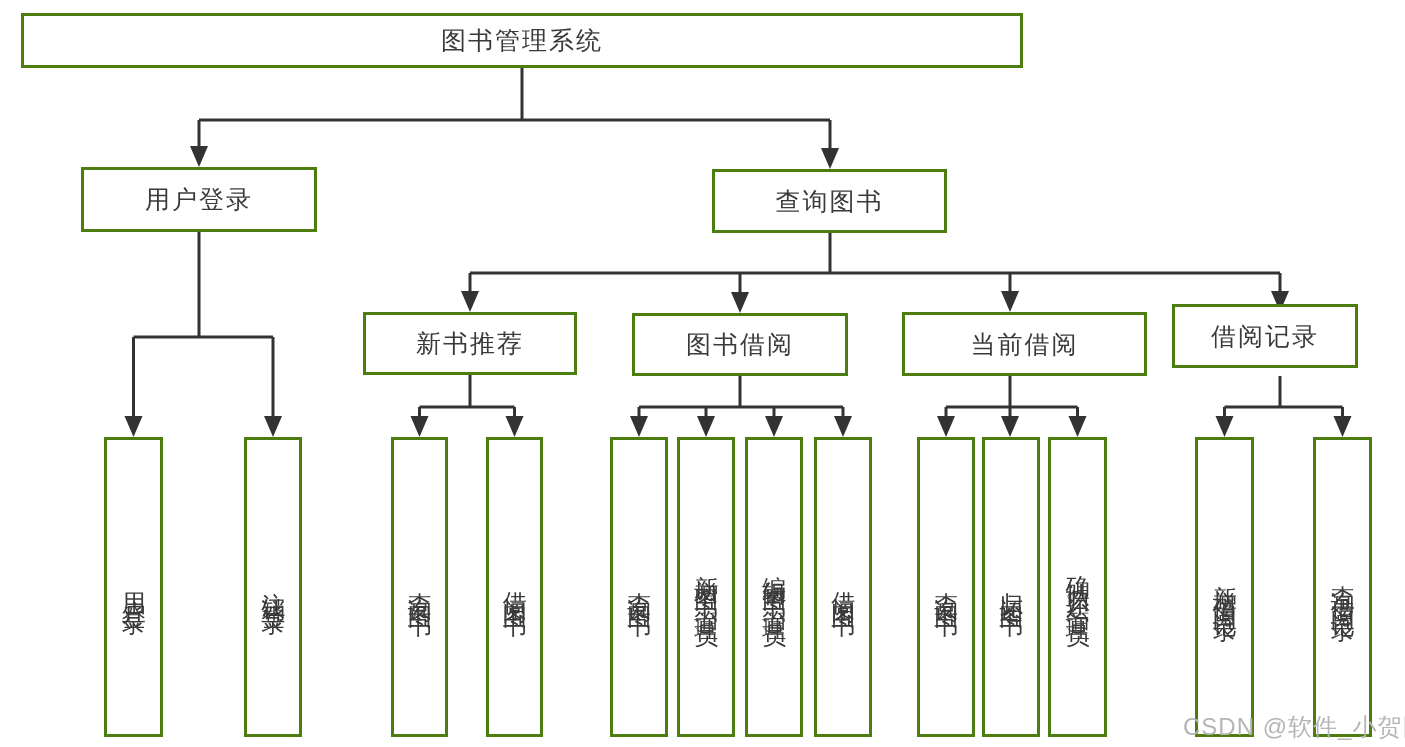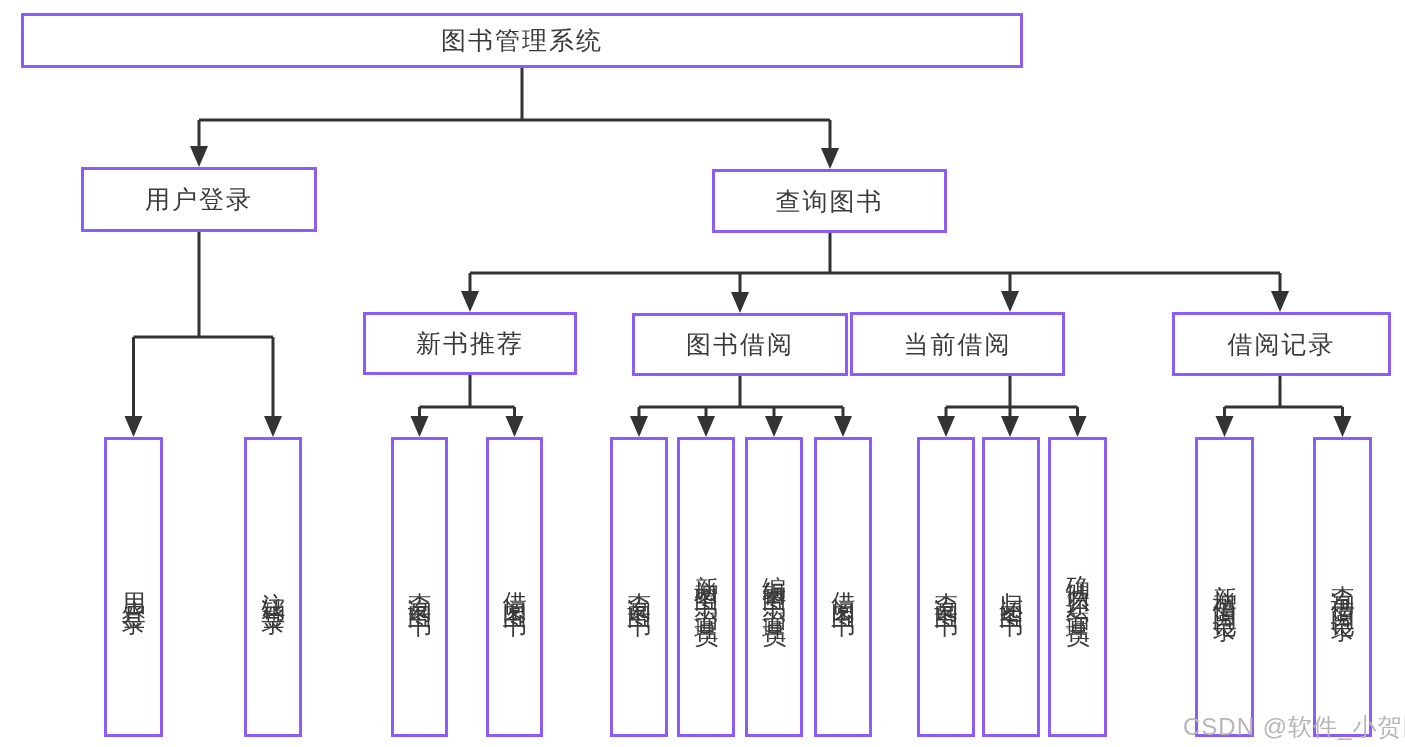--- a/index.html
+++ b/index.html
@@ -2,21 +2,21 @@
 <html><head>
 <meta charset="utf-8">
 <style>
   html,body{margin:0;padding:0;background:#ffffff;}
   .canvas{
     position:relative;width:1405px;height:747px;background:#ffffff;
     font-family:"Liberation Sans","DejaVu Sans",sans-serif;color:#3a3a3a;overflow:hidden;
   }
   .connectors{position:absolute;left:0;top:0;}
   .box{
-    position:absolute;background:#ffffff;border:3px solid #8b5cf6;
+    position:absolute;background:#ffffff;border:3px solid #4d7c0f;
     box-sizing:border-box;display:flex;align-items:center;justify-content:center;font-family:Liberation Serif, serif;
   }
   .h-label{font-size:25px;letter-spacing:2px;white-space:nowrap;}
   .v-label{
     writing-mode:vertical-rl;text-orientation:mixed;
     font-size:24px;letter-spacing:7px;line-height:1.1;white-space:nowrap;
   }
   .watermark{
     position:absolute;left:1183px;top:711px;
     font-size:24px;letter-spacing:1px;color:#b5b5b5;white-space:nowrap;
@@ -68,24 +68,24 @@
   <div class="box" style="left:712px;top:169px;width:235px;height:64px;">
     <span class="h-label">查询图书</span>
   </div>
 
   <div class="box" style="left:363px;top:312px;width:214px;height:63px;">
     <span class="h-label">新书推荐</span>
   </div>
   <div class="box" style="left:632px;top:313px;width:216px;height:63px;">
     <span class="h-label">图书借阅</span>
   </div>
-  <div class="box" style="left:850px;top:312px;width:215px;height:64px;">
+  <div class="box" style="left:902px;top:312px;width:245px;height:64px;">
     <span class="h-label">当前借阅</span>
   </div>
-  <div class="box" style="left:1172px;top:312px;width:219px;height:64px;">
+  <div class="box" style="left:1172px;top:304px;width:186px;height:64px;">
     <span class="h-label">借阅记录</span>
   </div>
 
   <div class="box" style="left:104px;top:437px;width:59px;height:300px;">
     <span class="v-label">用户登录</span>
   </div>
   <div class="box" style="left:244px;top:437px;width:58px;height:300px;">
     <span class="v-label">注销登录</span>
   </div>
 

